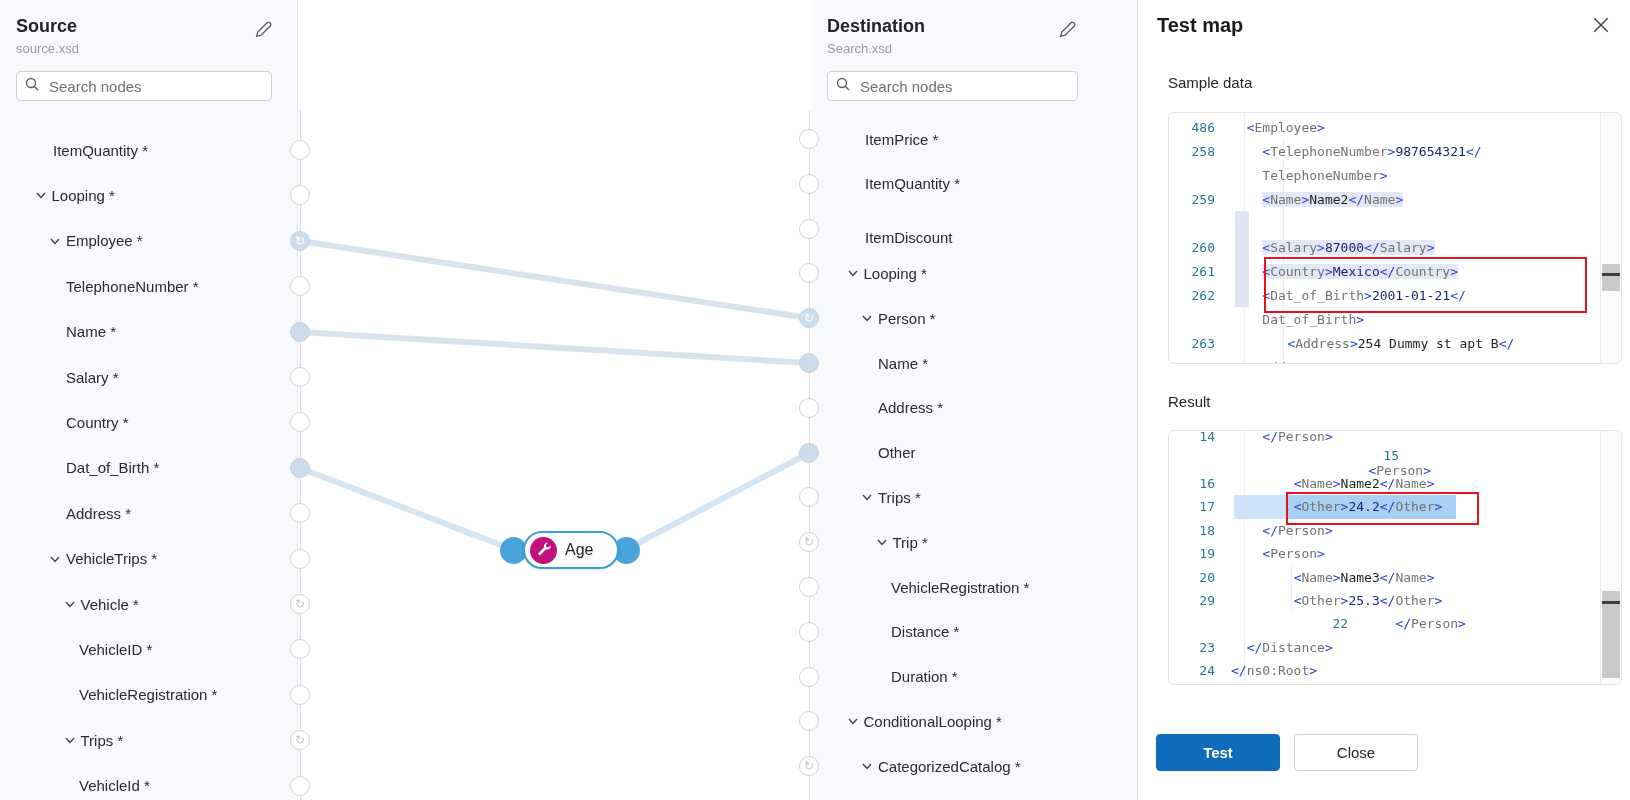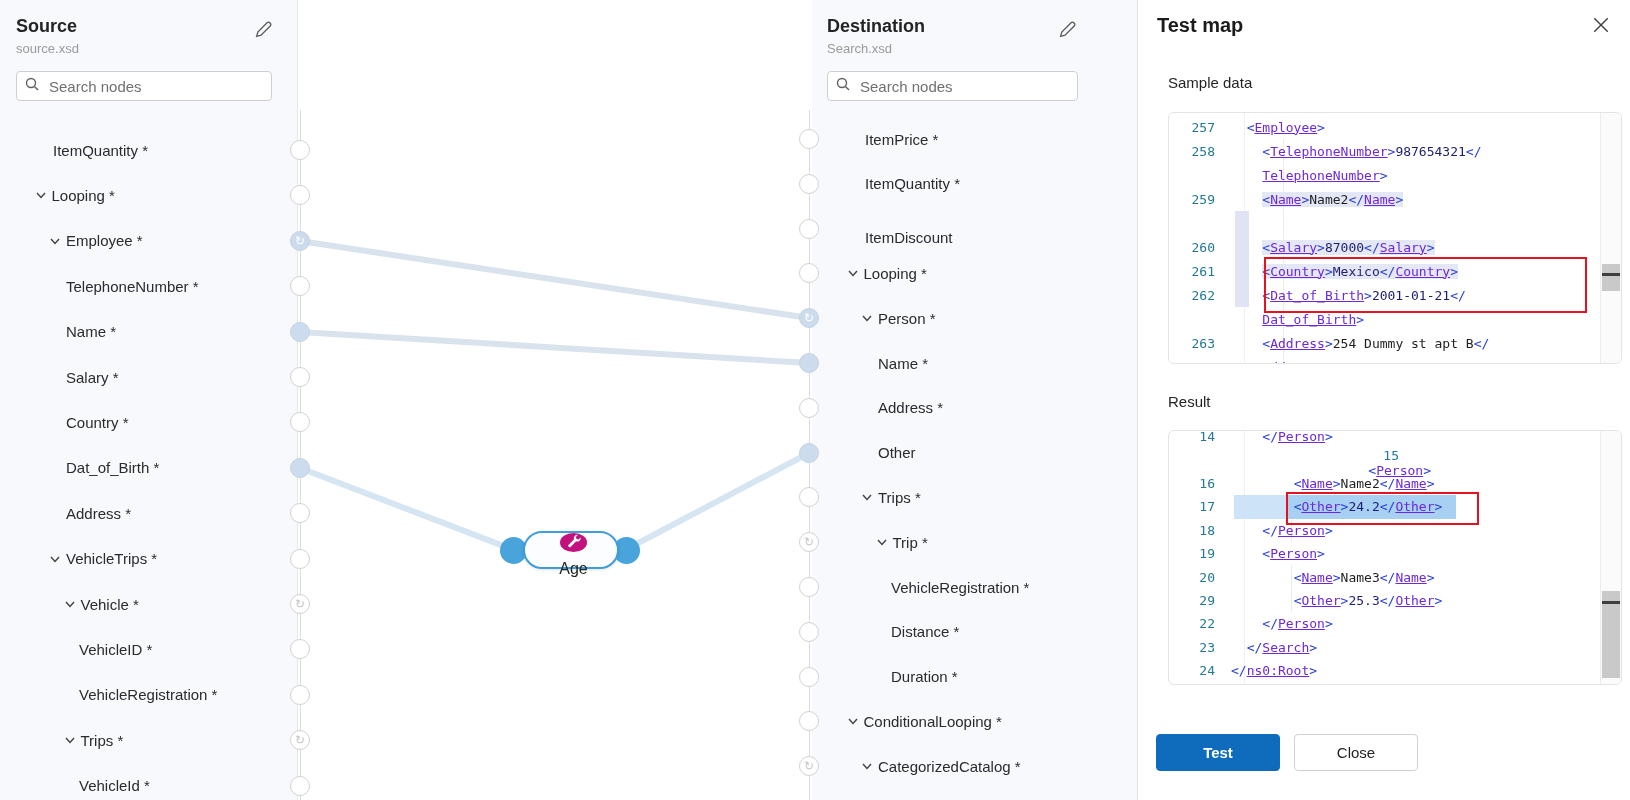--- a/index.html
+++ b/index.html
@@ -35,36 +35,36 @@
   .dot.filled{background:#ccdcec;border:1px solid #c2d3e3;}
   .dot.repeat-on{background:#ccdcec;border:1px solid #c2d3e3;color:#fff;}
   .dot.repeat-off{background:#fff;border:1.5px solid #d2d2d2;color:#c6c6c6;}
 
   #conn-svg{position:absolute;left:0;top:0;z-index:2;}
 
   
   .fn-handle{position:absolute;width:27px;height:27px;border-radius:50%;background:#48a4da;z-index:4;cursor:pointer;}
   #age-node{position:absolute;left:523px;top:531px;width:96px;height:38px;border:2px solid #3f9ed8;border-radius:19px;
     background:#fcfdfe;z-index:5;display:flex;align-items:center;padding-left:5px;gap:8px;box-sizing:border-box;
-    box-shadow:0 1px 3px rgba(0,0,0,.12);cursor:pointer;flex-direction:column;}
+    box-shadow:0 1px 3px rgba(0,0,0,.12);cursor:pointer;}
   .fn-badge{width:27px;height:27px;border-radius:50%;background:#c2117c;display:flex;align-items:center;justify-content:center;}
   .fn-label{font-size:16px;color:#242424;}
 
   
   #test-title{position:absolute;left:1157px;top:14px;font-size:20px;font-weight:700;color:#1b1b1b;}
   .section-label{position:absolute;font-size:15px;color:#242424;}
   .code-box{position:absolute;left:1168px;width:452px;background:#fff;border:1px solid #e3e3e3;border-radius:6px;
     overflow:hidden;font-family:"DejaVu Sans Mono",monospace;font-size:13px;}
   .code-content{position:absolute;left:0;width:430px;}
   .code-row{display:flex;align-items:center;}
   .ln{width:62px;box-sizing:border-box;padding-right:16px;text-align:right;color:#237893;flex:none;}
   .code{white-space:pre;margin:0;font-family:inherit;font-size:inherit;}
   .tk-sp{color:transparent;}
   .tk-b{color:#2941d6;}
-  .tk-t{color:#6d28d9;text-decoration:underline;}
+  .tk-t{color:#737373;}
   .tk-n{color:#1d1d73;}
   .tk-v{color:#1f1f1f;}
   .hl-lav .tk-b,.hl-lav .tk-t,.hl-lav .tk-n,.hl-lav .tk-v{background:#e4e7f6;}
   .gutter-line{position:absolute;top:0;bottom:0;width:1px;background:#f0f0f0;z-index:0;}
   .indent-guide{position:absolute;width:1px;background:#ebebeb;z-index:0;}
   .red-rect{position:absolute;border:2px solid #e3131f;z-index:6;pointer-events:none;}
   .sel-rect{position:absolute;z-index:0;}
   .scrollbar{position:absolute;right:0;top:0;bottom:0;width:20px;background:#fbfbfb;border-left:1px solid #ececec;}
   .scroll-thumb{position:absolute;left:1px;width:18px;background:#c9c9c9;}
   .thumb-mark{position:absolute;left:0;width:100%;height:3px;background:#3f3f3f;}
@@ -161,21 +161,21 @@
 
   <div class="code-box" id="sample-box" style="top:112px;height:250px;">
     <div class="gutter-line" style="left:75px;"></div>
     <div class="indent-guide" style="left:114px;top:26px;height:224px;"></div>
     <div class="sel-rect" style="left:66px;top:98px;width:14px;height:96px;background:#dfe3f3;"></div>
     <div class="code-content" id="sample-code" style="top:-22px;">
         <div class="code-row" style="height: 24px;">
           <span class="ln"></span>
         </div>
         <div class="code-row" style="height: 24px;">
-          <span class="ln">257</span>
+          <span class="ln">486</span>
           <pre class="code"><span class="tk-sp">  </span><span class="tk-b">&lt;</span><span class="tk-t">Employee</span><span class="tk-b">&gt;</span></pre>
         </div>
         <div class="code-row" style="height: 24px;">
           <span class="ln">258</span>
           <pre class="code"><span class="tk-sp">    </span><span class="tk-b">&lt;</span><span class="tk-t">TelephoneNumber</span><span class="tk-b">&gt;</span><span class="tk-n">987654321</span><span class="tk-b">&lt;/</span></pre>
         </div>
         <div class="code-row" style="height: 24px;">
           <span class="ln"></span>
           <pre class="code"><span class="tk-sp">    </span><span class="tk-t">TelephoneNumber</span><span class="tk-b">&gt;</span></pre>
         </div>
@@ -192,21 +192,21 @@
           <pre class="code"><span class="tk-sp">    </span><span class="tk-b">&lt;</span><span class="tk-t">Country</span><span class="tk-b">&gt;</span><span class="tk-n">Mexico</span><span class="tk-b">&lt;/</span><span class="tk-t">Country</span><span class="tk-b">&gt;</span></pre>
         </div>
         <div class="code-row" style="height: 24px;">
           <span class="ln">262</span>
           <pre class="code"><span class="tk-sp">    </span><span class="tk-b">&lt;</span><span class="tk-t">Dat_of_Birth</span><span class="tk-b">&gt;</span><span class="tk-n">2001-01-21</span><span class="tk-b">&lt;/</span></pre>
         </div>
         <div class="code-row" style="height: 24px;">
           <span class="ln"></span>
           <pre class="code"><span class="tk-sp">    </span><span class="tk-t">Dat_of_Birth</span><span class="tk-b">&gt;</span></pre>
         </div>
-        <div class="code-row" style="height: 24px;">
+        <div class="code-row" style="height: 24px; gap: 25px;">
           <span class="ln">263</span>
           <pre class="code"><span class="tk-sp">    </span><span class="tk-b">&lt;</span><span class="tk-t">Address</span><span class="tk-b">&gt;</span><span class="tk-v">254 Dummy st apt B</span><span class="tk-b">&lt;/</span></pre>
         </div>
         <div class="code-row" style="height: 24px;">
           <span class="ln"></span>
           <pre class="code"><span class="tk-sp">    </span><span class="tk-t">Address</span><span class="tk-b">&gt;</span></pre>
         </div>
         <div class="code-row" style="height: 24px;">
           <span class="ln"></span>
           <pre class="code"><span class="tk-sp">  </span><span class="tk-b">&lt;/</span><span class="tk-t">Employee</span><span class="tk-b">&gt;</span></pre>
@@ -254,27 +254,27 @@
           <pre class="code"><span class="tk-sp">    </span><span class="tk-b">&lt;</span><span class="tk-t">Person</span><span class="tk-b">&gt;</span></pre>
         </div>
         <div class="code-row" style="height: 23.4px;">
           <span class="ln">20</span>
           <pre class="code"><span class="tk-sp">        </span><span class="tk-b">&lt;</span><span class="tk-t">Name</span><span class="tk-b">&gt;</span><span class="tk-v">Name3</span><span class="tk-b">&lt;/</span><span class="tk-t">Name</span><span class="tk-b">&gt;</span></pre>
         </div>
         <div class="code-row" style="height: 23.4px;">
           <span class="ln">29</span>
           <pre class="code"><span class="tk-sp">        </span><span class="tk-b">&lt;</span><span class="tk-t">Other</span><span class="tk-b">&gt;</span><span class="tk-n">25.3</span><span class="tk-b">&lt;/</span><span class="tk-t">Other</span><span class="tk-b">&gt;</span></pre>
         </div>
-        <div class="code-row" style="height: 23.4px;">
+        <div class="code-row" style="height: 23.4px; justify-content: center;">
           <span class="ln">22</span>
           <pre class="code"><span class="tk-sp">    </span><span class="tk-b">&lt;/</span><span class="tk-t">Person</span><span class="tk-b">&gt;</span></pre>
         </div>
         <div class="code-row" style="height: 23.4px;">
           <span class="ln">23</span>
-          <pre class="code"><span class="tk-sp">  </span><span class="tk-b">&lt;/</span><span class="tk-t">Search</span><span class="tk-b">&gt;</span></pre>
+          <pre class="code"><span class="tk-sp">  </span><span class="tk-b">&lt;/</span><span class="tk-t">Distance</span><span class="tk-b">&gt;</span></pre>
         </div>
         <div class="code-row" style="height: 23.4px;">
           <span class="ln">24</span>
           <pre class="code"><span class="tk-b">&lt;/</span><span class="tk-t">ns0:Root</span><span class="tk-b">&gt;</span></pre>
         </div>
       </div>
     <div class="red-rect" style="left:117px;top:61px;width:189px;height:29px;"></div>
     <div class="scrollbar">
       <div class="scroll-thumb" style="top:160px;height:87px;">
         <div class="thumb-mark" style="top:10px;"></div>

